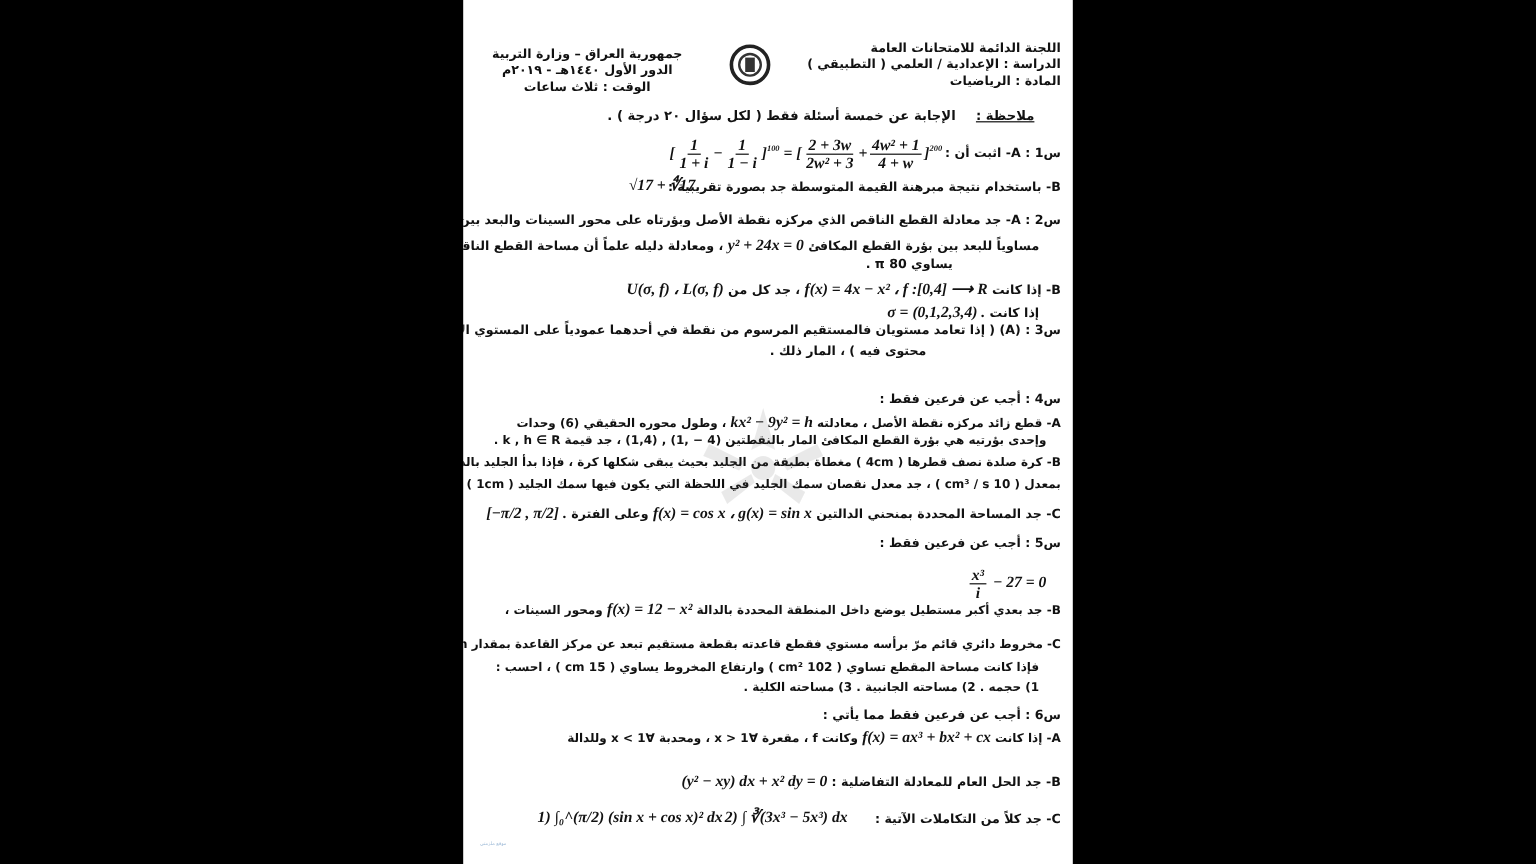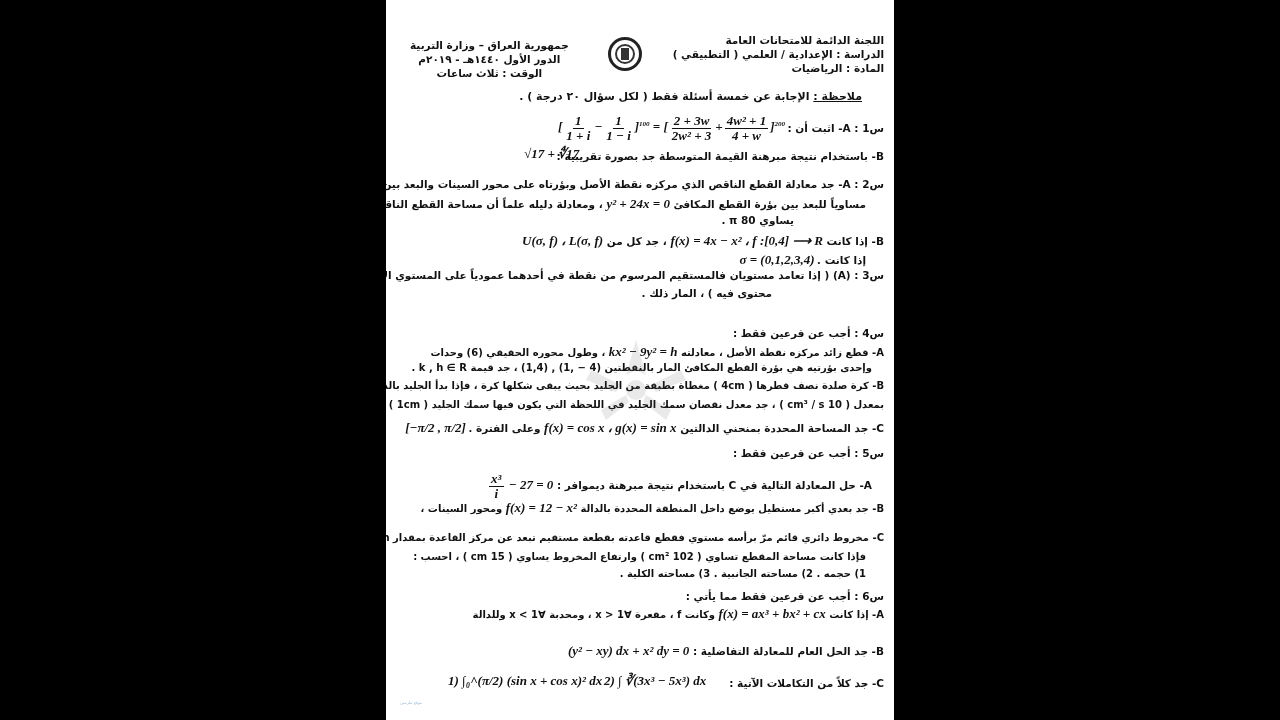--- a/index.html
+++ b/index.html
@@ -17,21 +17,21 @@
     border:3px solid #222; box-sizing:border-box;
   }
   .seal::before {
     content:""; position:absolute; left:4px; top:4px; right:4px; bottom:4px; border-radius:50%;
     border:2px solid #333;
   }
   .seal::after {
     content:""; position:absolute; left:10px; top:8px; width:8px; height:12px; background:#333;
   }
   .note { right:32px; top:90px; font-size:11px; font-weight:bold; direction:rtl; }
-  .note u { text-decoration: underline; }
+  .note u { text-decoration: underline; margin-left: 13px; }
   .line { font-size:10.5px; font-weight:bold; direction:rtl; text-align:right; }
   .math { font-family:"Liberation Serif", serif; font-style:italic; font-weight:bold; font-size:13px; direction:ltr; unicode-bidi:isolate; }
   .frac { display:inline-flex; flex-direction:column; align-items:center; vertical-align:middle; margin:0 2px; }
   .frac .n { border-bottom:1.5px solid #111; padding:0 2px; line-height:14px; }
   .frac .d { line-height:14px; padding:0 2px; }
   .watermark {
     position:absolute; left:175px; top:330px; width:150px; height:110px; opacity:0.12;
   }
   .logo-small { position:absolute; left:14px; top:700px; width:24px; height:10px; opacity:0.55; }
   .logo-small span { display:block; font-size:4px; color:#4a7fb5; }
@@ -121,21 +121,20 @@
   <div class="abs line" style="right:10px; top:399px; font-size:10px;">بمعدل ( 10 cm³ / s ) ، جد معدل نقصان سمك الجليد في اللحظة التي يكون فيها سمك الجليد ( 1cm ) .</div>
   <div class="abs line" style="right:10px; top:420px;">
     <span>C- جد المساحة المحددة بمنحني الدالتين</span>
     <span class="math">f(x) = cos x ، g(x) = sin x</span>
     <span>وعلى الفترة</span>
     <span class="math">[−π/2 , π/2] .</span>
   </div>
 
   <div class="abs line" style="right:10px; top:447px;">س5 : أجب عن فرعين فقط :</div>
   <div class="abs line" style="right:22px; top:472px;">
-    <span>A- حل المعادلة التالية في C باستخدام نتيجة مبرهنة ديموافر :</span>
     <span class="math"><span class="frac">
           <span class="n">x³</span>
           <span class="d">i</span>
         </span> − 27 = 0</span>
   </div>
   <div class="abs line" style="right:10px; top:500px; font-size:10px;">
     <span>B- جد بعدي أكبر مستطيل يوضع داخل المنطقة المحددة بالدالة</span>
     <span class="math">f(x) = 12 − x²</span>
     <span>ومحور السينات ،</span>
   </div>

